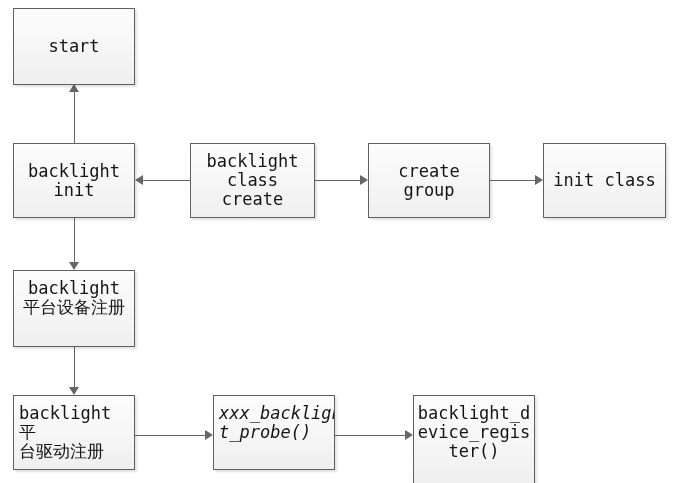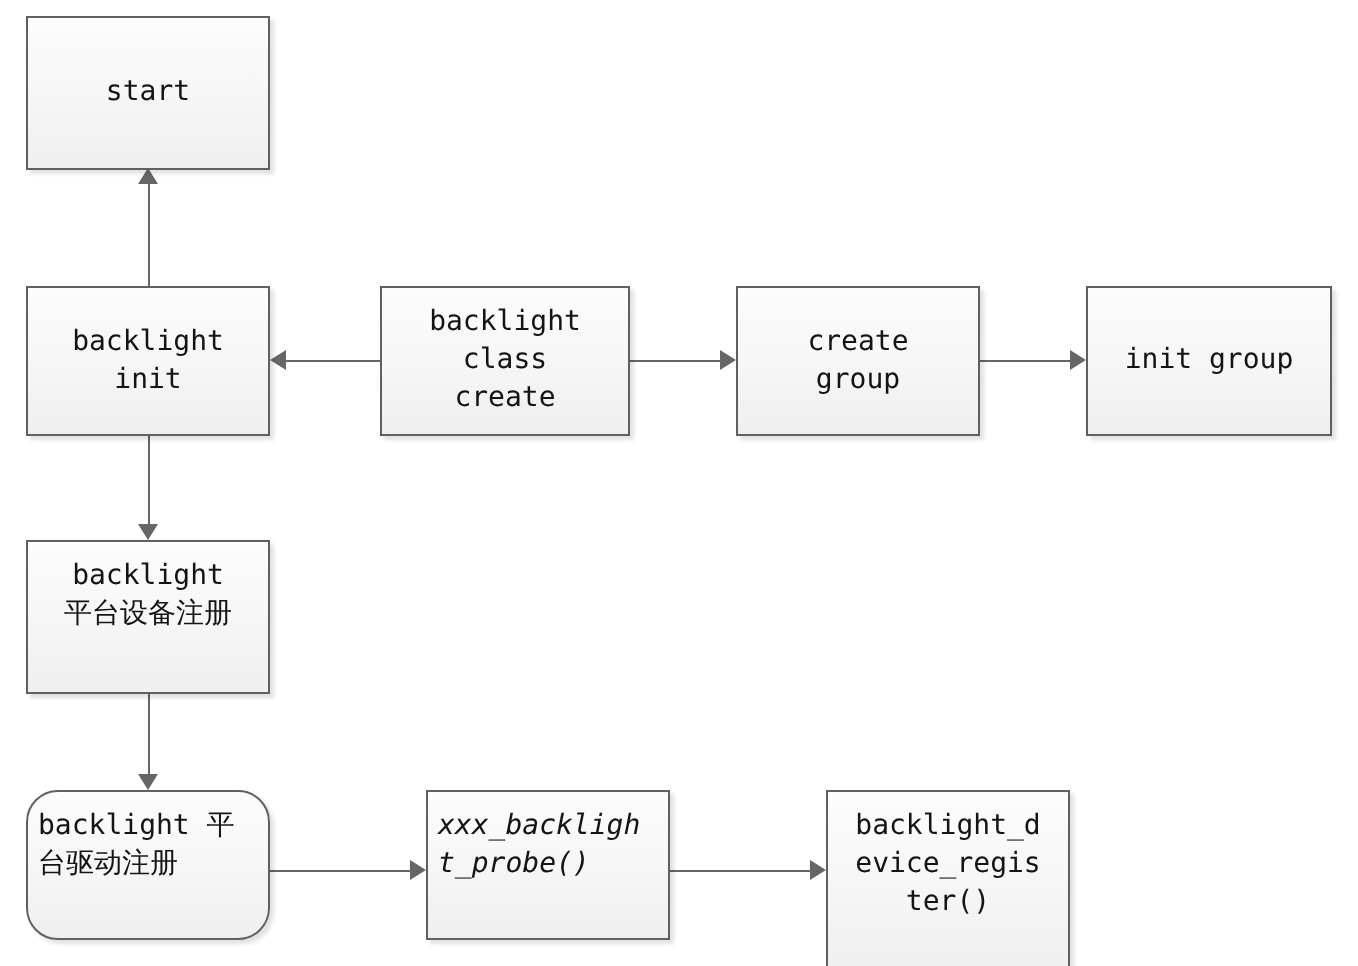--- a/index.html
+++ b/index.html
@@ -15,21 +15,21 @@
     overflow: hidden;
     font-family: "DejaVu Sans Mono", "Liberation Mono", monospace;
   }
   .node {
     position: absolute;
     box-sizing: border-box;
     border: 1px solid #60605f;
     background: linear-gradient(to bottom, #fcfcfc 0%, #f7f7f7 45%, #efefef 100%);
     box-shadow: 2px 2px 2px rgba(0,0,0,0.12);
     color: #141414;
-    font-size: 14px;
+    font-size: 17px;
     line-height: 19px;
     letter-spacing: 0px;
     white-space: pre-wrap;
     overflow: hidden;
   }
   .node .txt {
     display: block;
     width: 100%;
   }
   
@@ -116,29 +116,29 @@
 class
 create</span>
   </div>
 
   <div class="node v-center h-center" style="left:368px; top:143px; width:122px; height:75px;">
     <span class="txt">create
 group</span>
   </div>
 
   <div class="node v-center h-center" style="left:543px; top:143px; width:123px; height:75px;">
-    <span class="txt">init group</span>
+    <span class="txt">init class</span>
   </div>
 
   <div class="node v-top h-center" style="left:13px; top:270px; width:122px; height:77px;">
     <span class="txt">backlight
 平台设备注册</span>
   </div>
 
-  <div class="node v-top h-left" style="left:13px; top:395px; width:122px; height:75px;border-radius:16px;">
+  <div class="node v-top h-left" style="left:13px; top:395px; width:122px; height:75px;">
     <span class="txt">backlight 平
 台驱动注册</span>
   </div>
 
   <div class="node v-top h-left" style="left:213px; top:395px; width:122px; height:75px;font-style:italic;">
     <span class="txt">xxx_backligh
 t_probe()</span>
   </div>
 
   <div class="node v-top h-center" style="left:413px; top:395px; width:122px; height:92px;">

